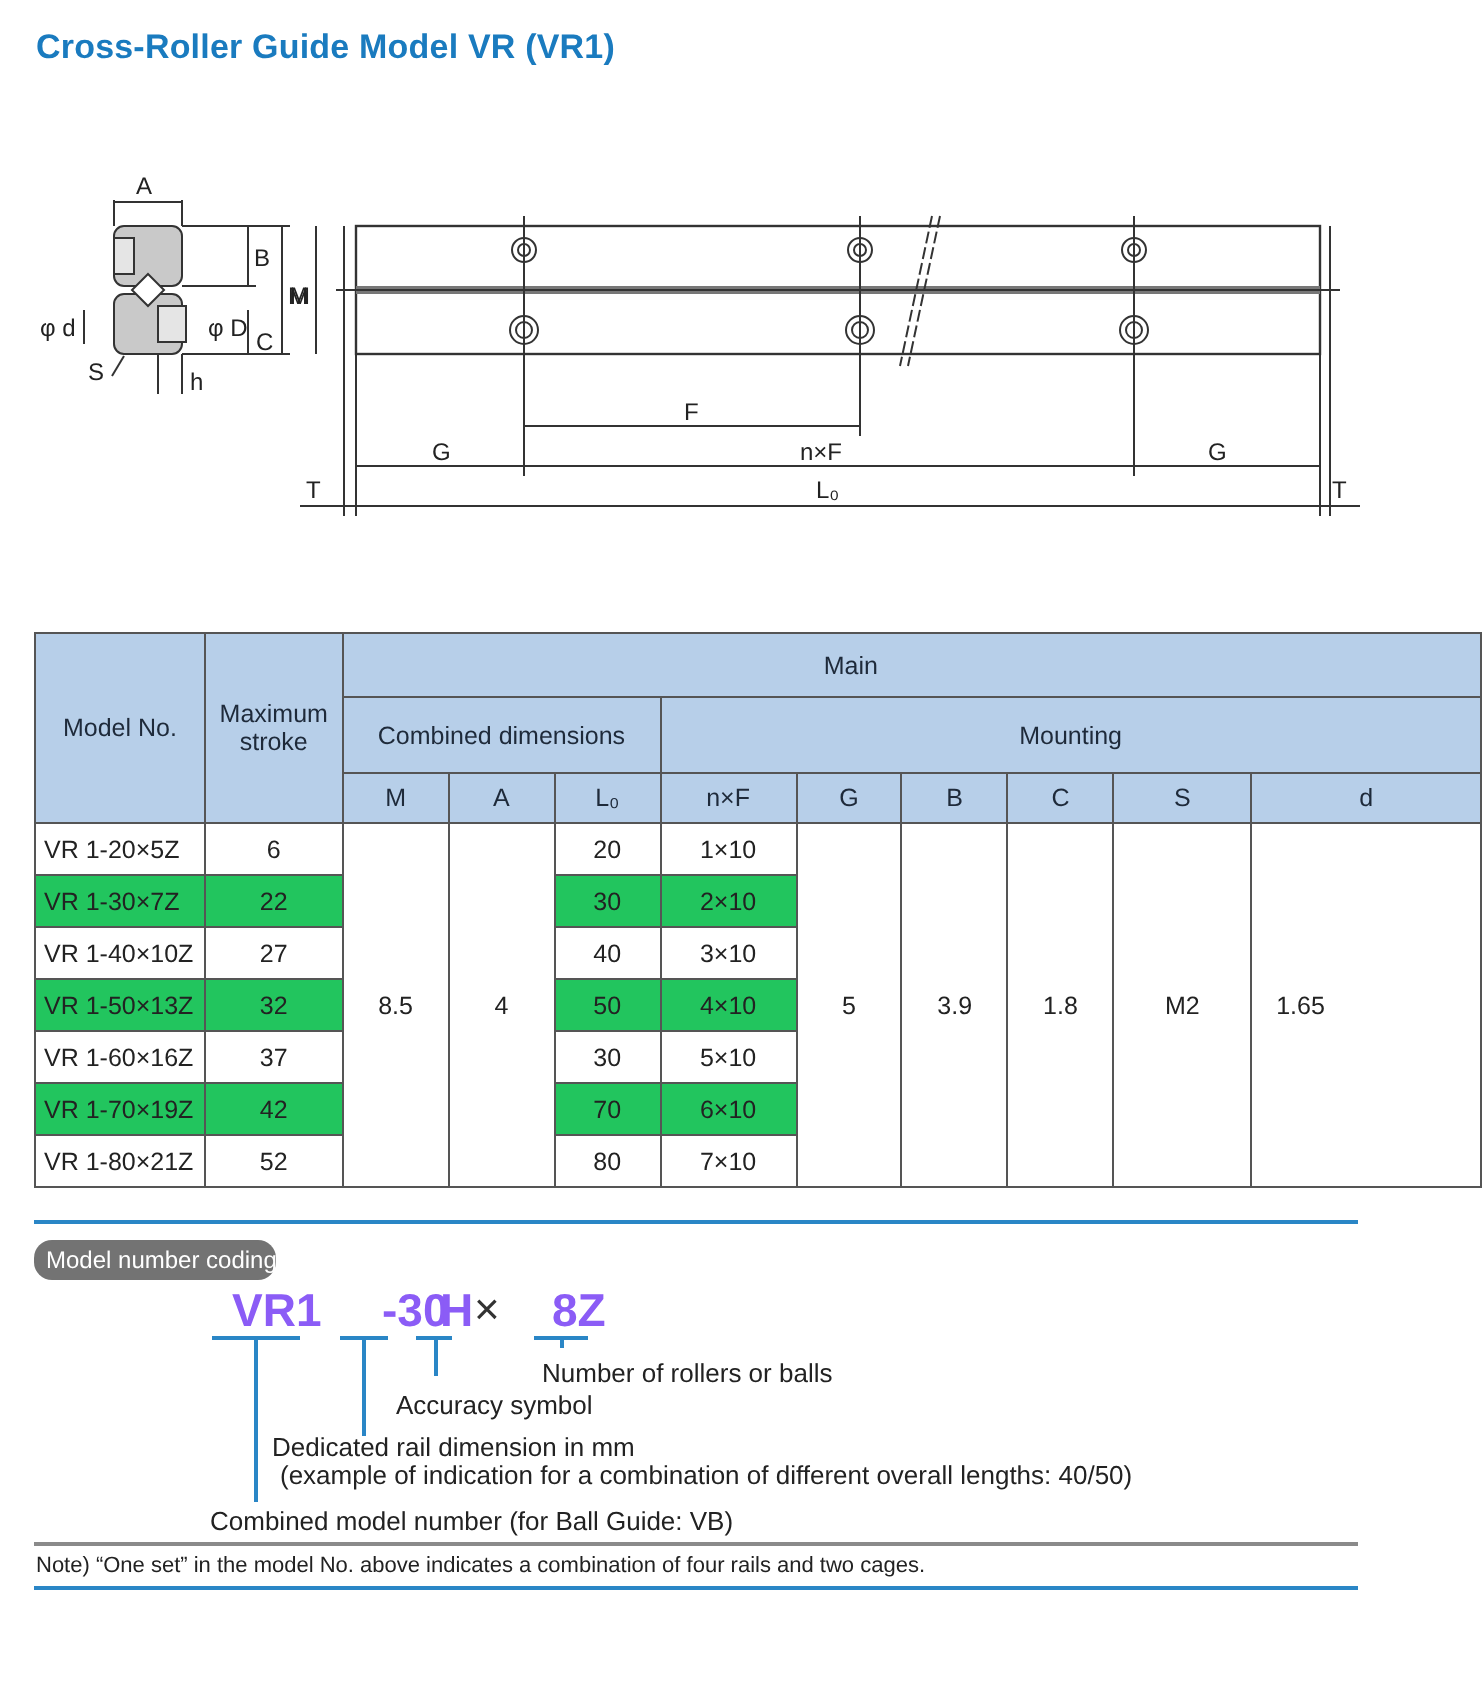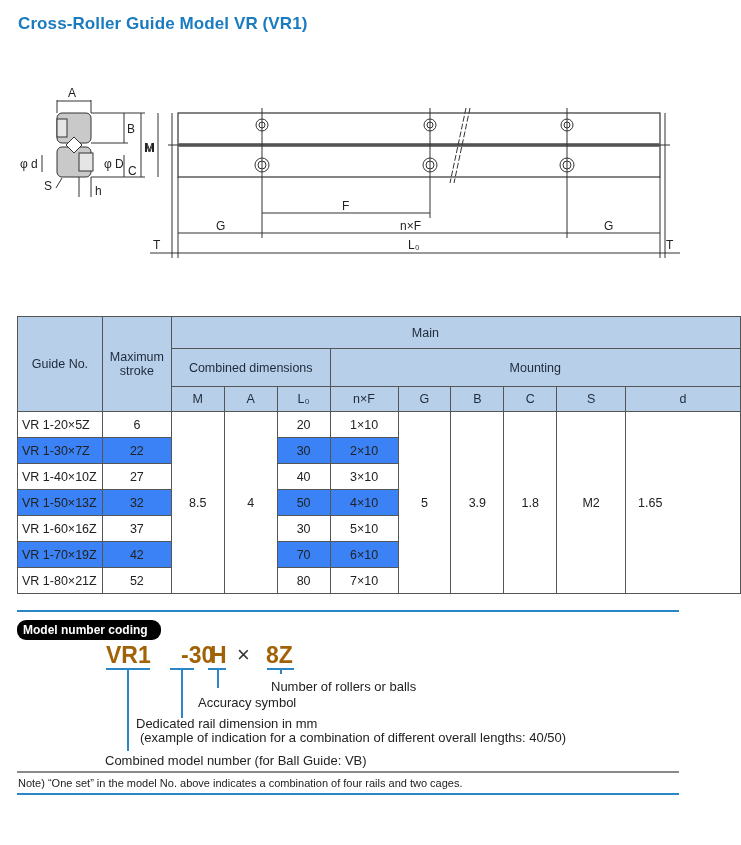--- a/index.html
+++ b/index.html
@@ -7,30 +7,30 @@
          font-family: "Liberation Sans", sans-serif; color: #222; }
   .title { position: absolute; left: 18px; top: 14px; font-size: 17px; font-weight: bold;
            color: #1a7bbf; letter-spacing: 0.1px; }
   .drawing { position: absolute; left: 0; top: 75px; }
   table.spec { position: absolute; left: 17px; top: 316px; border-collapse: collapse;
                font-size: 12.5px; table-layout: fixed; }
   table.spec td, table.spec th { border: 1px solid #555; text-align: center; padding: 0; font-weight: normal; }
   table.spec th { background: #b7cfe9; color: #1e2a3a; }
   table.spec td { height: 25px; color: #222; }
   table.spec td.model { text-align: left; padding-left: 4px; }
-  table.spec tr.shade td.sh { background: #3b82f6; }
+  table.spec tr.shade td.sh { background: #22c55e; }
   .hdr-main { height: 31px; text-align: left !important; }
   .hdr-main span { padding-left: 240px; }
   .hdr-sub { height: 38px; }
   .hdr-col { height: 25px; }
   .rule-blue { position: absolute; height: 2px; background: #2a86c6; }
   .rule-gray { position: absolute; height: 2px; background: #8a8a8a; }
-  .badge { position: absolute; left: 17px; top: 620px; background: #000000; color: #fff;
-           font-size: 12px; font-weight: bold; padding: 3px 13px 3px 6px; border-radius: 9px; }
-  .code { position: absolute; top: 642px; font-size: 23px; font-weight: bold; color: #a16207; }
+  .badge { position: absolute; left: 17px; top: 620px; background: #737373; color: #fff;
+           font-size: 12px; font-weight: normal; padding: 3px 0 3px 6px; border-radius: 9px; }
+  .code { position: absolute; top: 642px; font-size: 23px; font-weight: bold; color: #8b5cf6; margin-left: 10px; }
   .code-x { position: absolute; top: 642px; font-size: 22px; color: #333; }
   .uline { position: absolute; height: 2px; background: #2a86c6; }
   .vline { position: absolute; width: 2px; background: #2a86c6; }
   .label { position: absolute; font-size: 13px; color: #222; white-space: nowrap; }
   .note { position: absolute; left: 18px; top: 777px; font-size: 11px; color: #222; }
 </style>
 </head>
 <body>
 
 <div class="title">Cross-Roller Guide Model VR (VR1)</div>
@@ -123,21 +123,21 @@
     <col style="width:53px">
       <col style="width:68px">
       <col style="width:53px">
       <col style="width:53px">
     <col style="width:53px">
       <col style="width:69px">
       <col style="width:115px">
   </colgroup>
   <tbody>
       <tr>
-    <th rowspan="3">Guide No.</th>
+    <th rowspan="3">Model No.</th>
     <th rowspan="3">
       <span>Maximum</span><br>
       <span>stroke</span>
     </th>
     <th colspan="9" class="hdr-main"><span>Main</span></th>
   </tr>
   <tr class="hdr-sub">
     <th colspan="3">Combined dimensions</th>
     <th colspan="6">Mounting</th>
   </tr>

